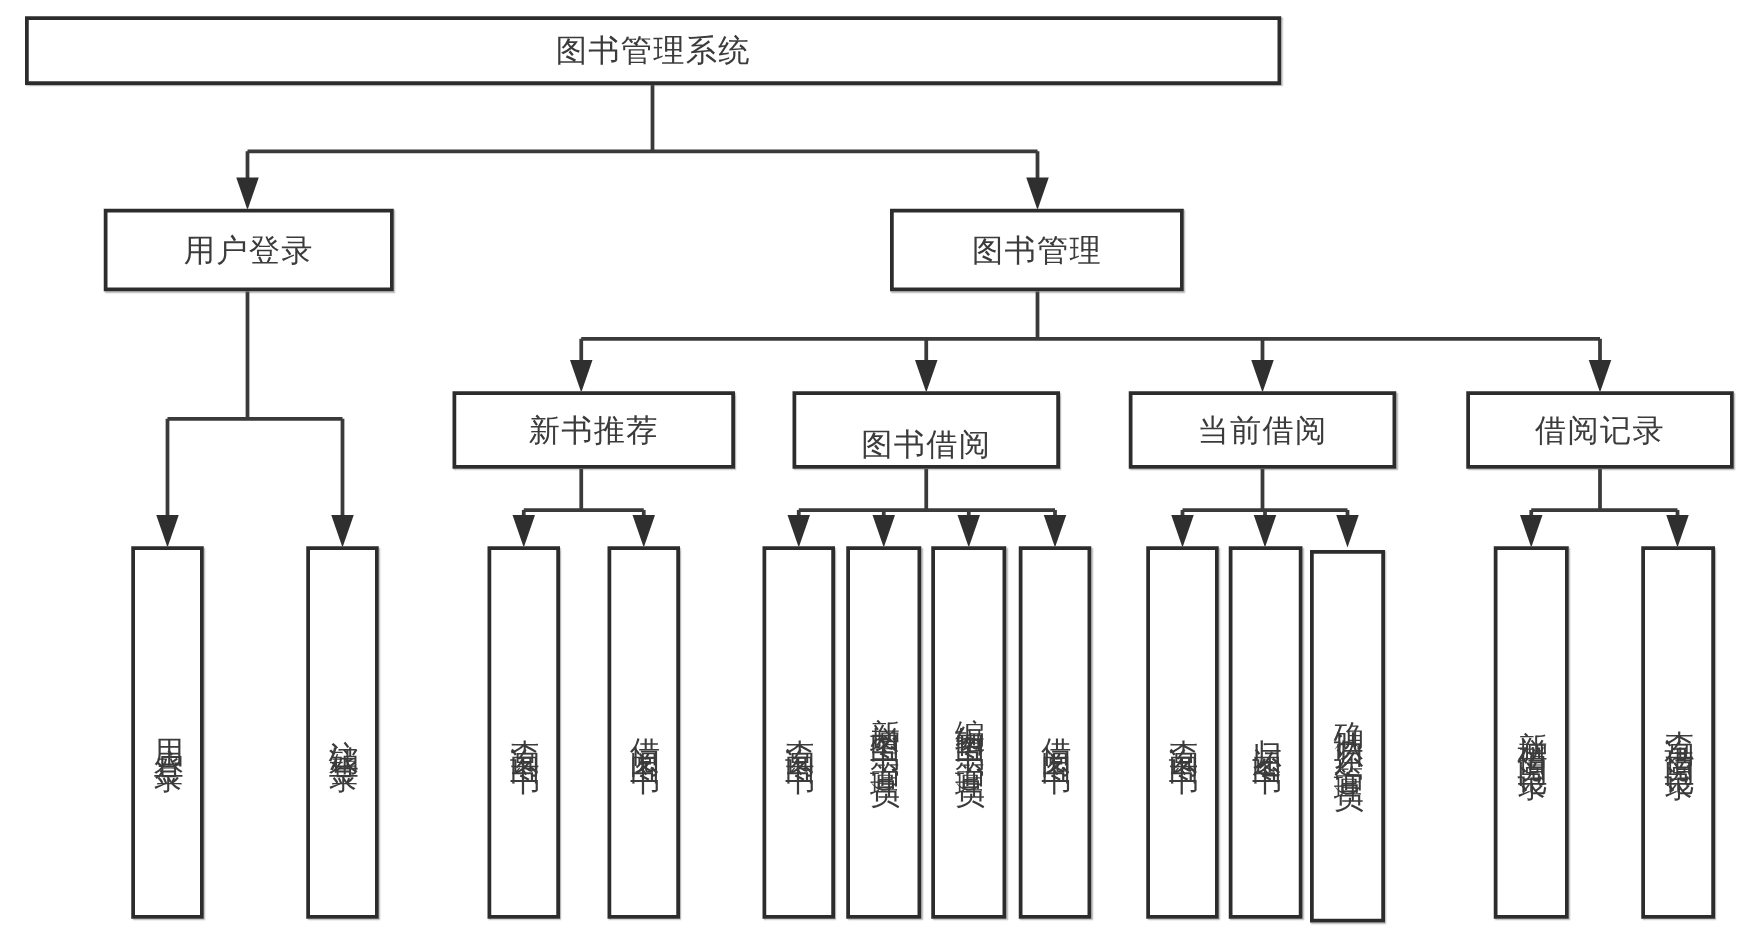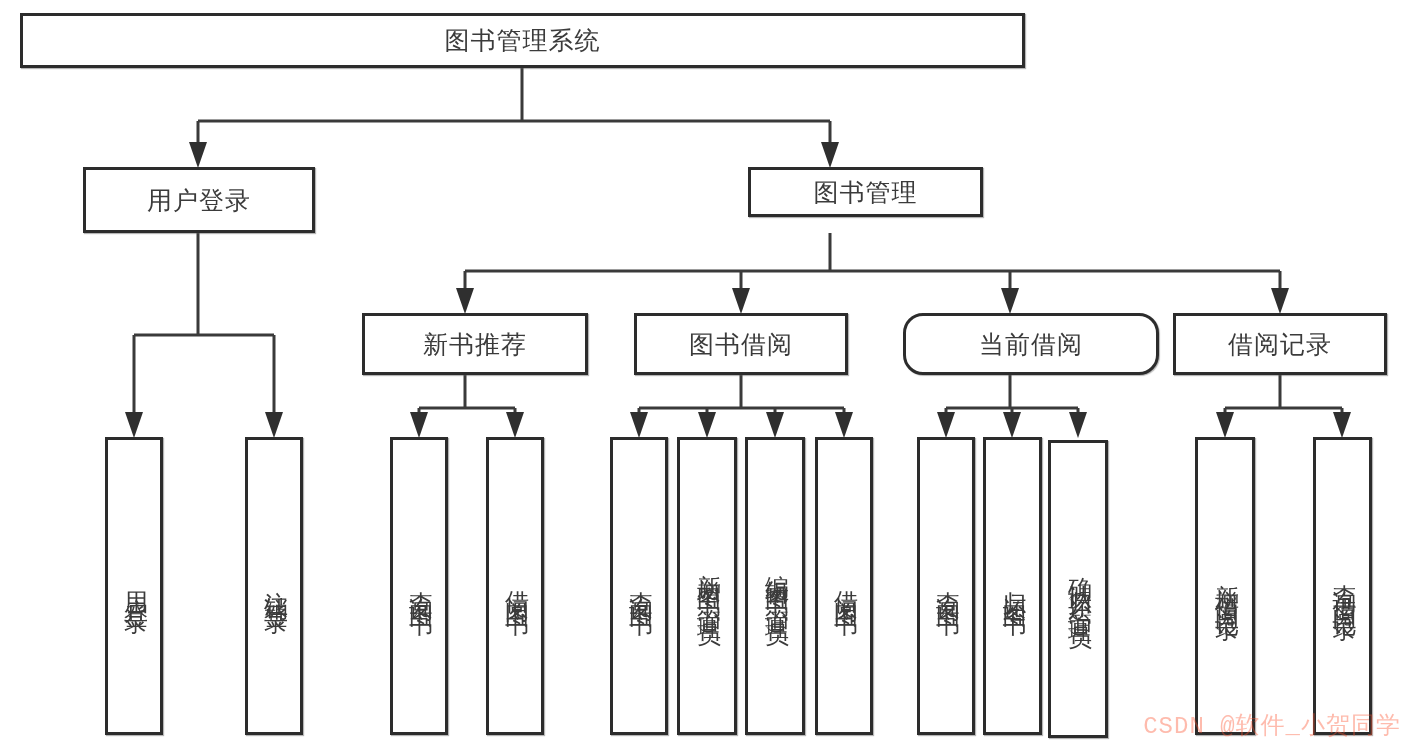--- a/index.html
+++ b/index.html
@@ -6,21 +6,21 @@
     margin: 0;
     padding: 0;
     background: #ffffff;
   }
   .stage {
     position: relative;
     width: 1405px;
     height: 747px;
     background: #ffffff;
     overflow: hidden;
-    font-family: Liberation Mono, monospace;
+    font-family: Liberation Sans, sans-serif;
   }
   .wires {
     position: absolute;
     left: 0; top: 0;
     width: 1405px;
     height: 747px;
     z-index: 0;
   }
   .node, .leaf {
     position: absolute;
@@ -98,31 +98,31 @@
     </g>
   </svg>
 
   <div class="node" style="left:20px; top:13px; width:1005px; height:55px;">
     <span>图书管理系统</span>
   </div>
 
   <div class="node" style="left:83px; top:167px; width:232px; height:66px;">
     <span>用户登录</span>
   </div>
-  <div class="node" style="left:748px; top:167px; width:235px; height:50px;">
+  <div class="node" style="left:712px; top:167px; width:235px; height:66px;">
     <span>图书管理</span>
   </div>
 
   <div class="node" style="left:362px; top:313px; width:226px; height:62px;">
     <span>新书推荐</span>
   </div>
-  <div class="node" style="left:634px; top:313px; width:214px; height:62px;">
+  <div class="node" style="left:634px; top:313px; width:214px; height:62px;align-items:flex-end;">
     <span>图书借阅</span>
   </div>
-  <div class="node" style="left:903px; top:313px; width:256px; height:62px;border-radius:20px;">
+  <div class="node" style="left:903px; top:313px; width:214px; height:62px;">
     <span>当前借阅</span>
   </div>
   <div class="node" style="left:1173px; top:313px; width:214px; height:62px;align-items:center;">
     <span>借阅记录</span>
   </div>
 
   <div class="leaf" style="left:105px; top:437px; width:58px; height:298px;">
     <span class="vtext">用户登录</span>
   </div>
   <div class="leaf" style="left:245px; top:437px; width:58px; height:298px;">
@@ -159,15 +159,14 @@
     <span class="vtext">确认归还（管理员）</span>
   </div>
 
   <div class="leaf" style="left:1195px; top:437px; width:60px; height:298px;">
     <span class="vtext">新增借阅记录</span>
   </div>
   <div class="leaf" style="left:1313px; top:437px; width:59px; height:298px;">
     <span class="vtext">查询借阅记录</span>
   </div>
 
-  <div class="watermark">CSDN @软件_小贺同学</div>
 
 </div>
 
 </body></html>

